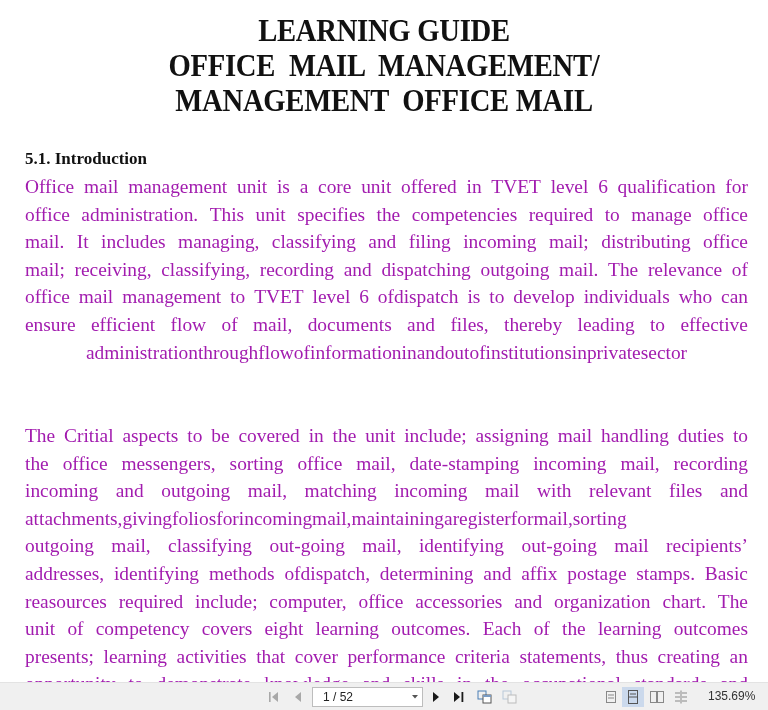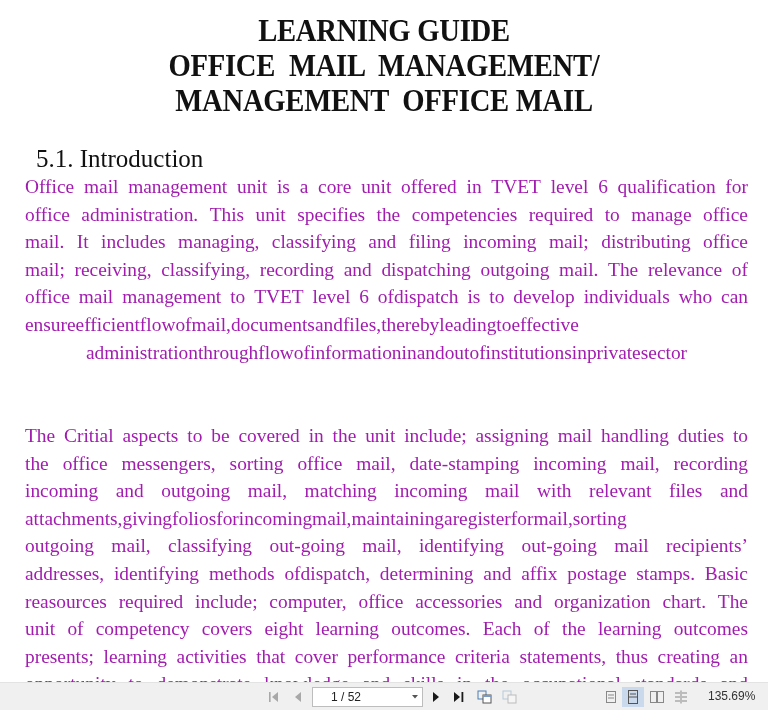--- a/index.html
+++ b/index.html
@@ -24,23 +24,22 @@
       line-height: 35px;
       letter-spacing: -0.3px;
       transform: scaleX(0.94);
       transform-origin: center top;
       color: #111;
     }
     .title-line { display: block; white-space: pre; }
     .title-line.l1 { margin-top: 14px; }
     .section-heading {
       position: absolute; left: 25px; top: 147px;
-      font-weight: normal; font-size: 25px; line-height: 24px;
+      font-weight: bold; font-size: 17px; line-height: 24px;
       color: #111;
-      margin-left: 11px;
     }
     .para {
       position: absolute; left: 25px; width: 723px;
       font-size: 19.4px; line-height: 27.6px;
       text-align: justify;
       color: #a21caf;
     }
     .para .ln {
       display: block; white-space: nowrap;
       text-align: justify; text-align-last: justify;
@@ -60,21 +59,21 @@
     .tb-btn {
       position: absolute; top: 6px; height: 16px; width: 16px;
       display: flex; align-items: center; justify-content: center;
     }
     .page-box {
       position: absolute; left: 312px; top: 4px;
       width: 111px; height: 20px;
       background: #fff; border: 1px solid #bdbdbd;
       display: flex; align-items: center;
       font-size: 12px; color: #222;
-      padding-left: 18px;
+      padding-left: 10px;
     }
     .page-box .val { flex: 1; }
     .page-box .dd {
       width: 14px; height: 18px;
       display: flex; align-items: center; justify-content: center;
     }
     .view-btn {
       position: absolute; top: 4px; width: 22px; height: 20px;
       display: flex; align-items: center; justify-content: center;
     }
@@ -163,21 +162,21 @@
           <span>level</span>
           <span>6</span>
           <span>ofdispatch</span>
           <span>is</span>
           <span>to</span>
           <span>develop</span>
           <span>individuals</span>
           <span>who</span>
           <span>can</span>
         </span>
-      <span class="ln" style="display: flex; ">
+      <span class="ln" style="display: flex; justify-content: space-between;">
           <span>ensure</span>
           <span>efficient</span>
           <span>flow</span>
           <span>of</span>
           <span>mail,</span>
           <span>documents</span>
           <span>and</span>
           <span>files,</span>
           <span>thereby</span>
           <span>leading</span>

